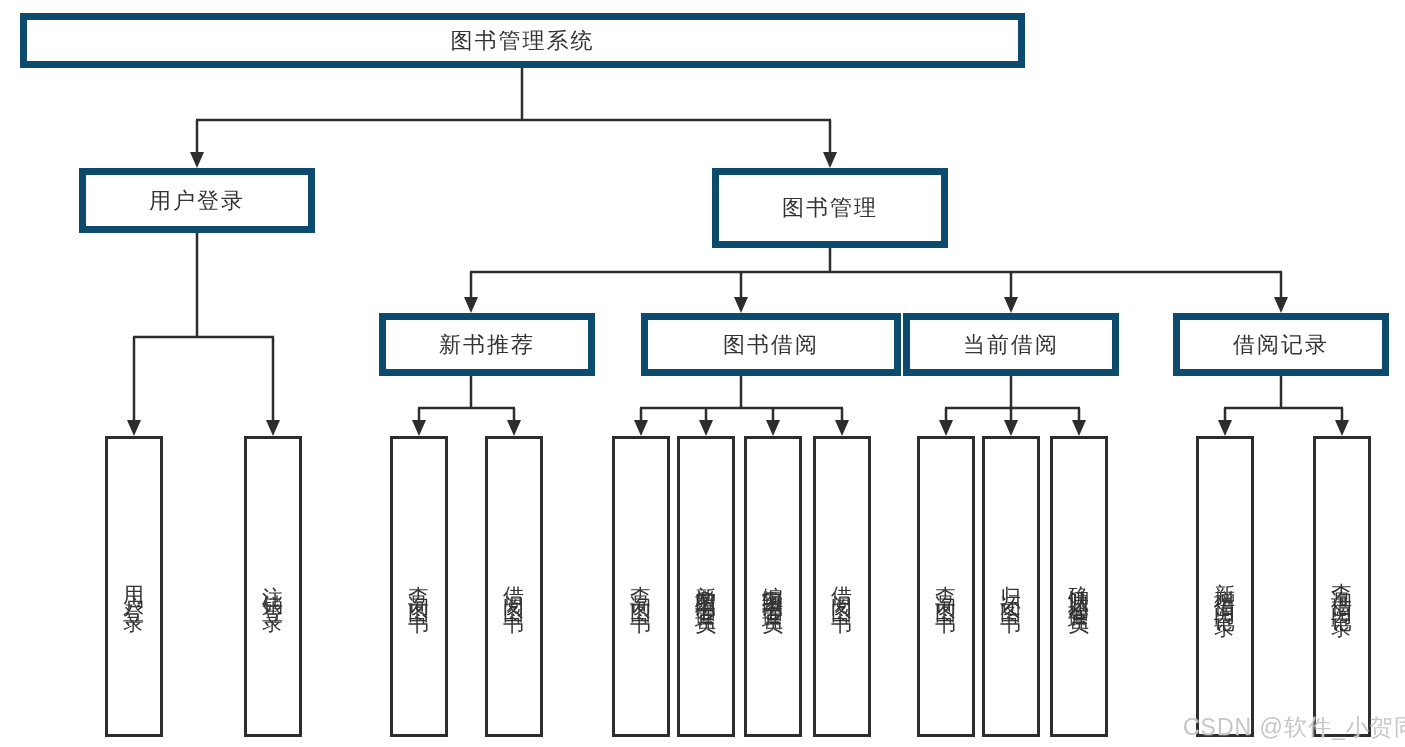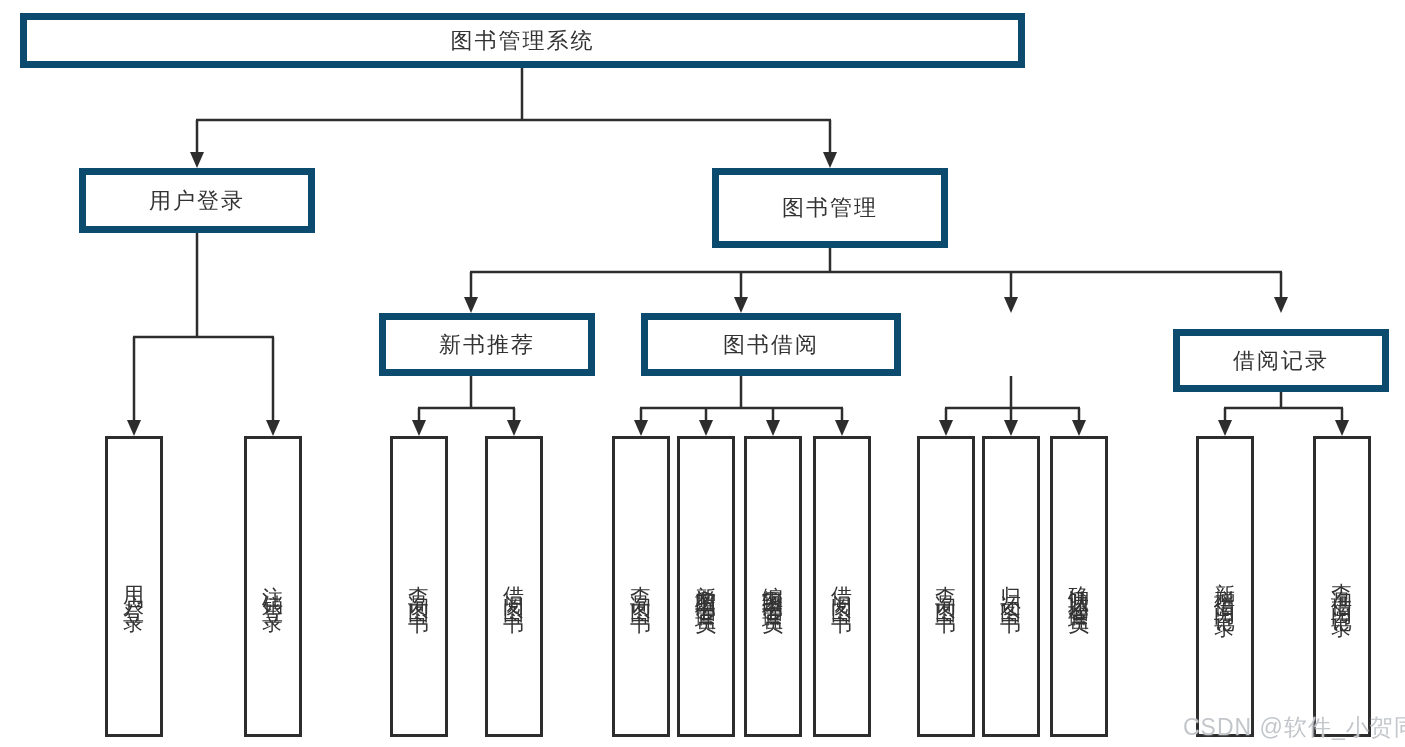--- a/index.html
+++ b/index.html
@@ -91,21 +91,24 @@
   <div class="node" style="left:712px; top:168px; width:236px; height:80px;">
     <span>图书管理</span>
   </div>
 
   <div class="node" style="left:379px; top:313px; width:216px; height:63px;">
     <span>新书推荐</span>
   </div>
   <div class="node" style="left:633px; top:313px; width:260px; height:63px;margin-left:8px;">
     <span>图书借阅</span>
   </div>
-  <div class="node" style="left:1173px; top:329px; width:216px; height:63px;">
+  <div class="node" style="left:903px; top:313px; width:216px; height:63px;">
+    <span>当前借阅</span>
+  </div>
+  <div class="node" style="left:1173px; top:313px; width:216px; height:63px;">
     <span>借阅记录</span>
   </div>
 
   <div class="leaf" style="left:105px;">
     <span class="vtext">用户登录</span>
   </div>
   <div class="leaf" style="left:244px;">
     <span class="vtext">注销登录</span>
   </div>
 

